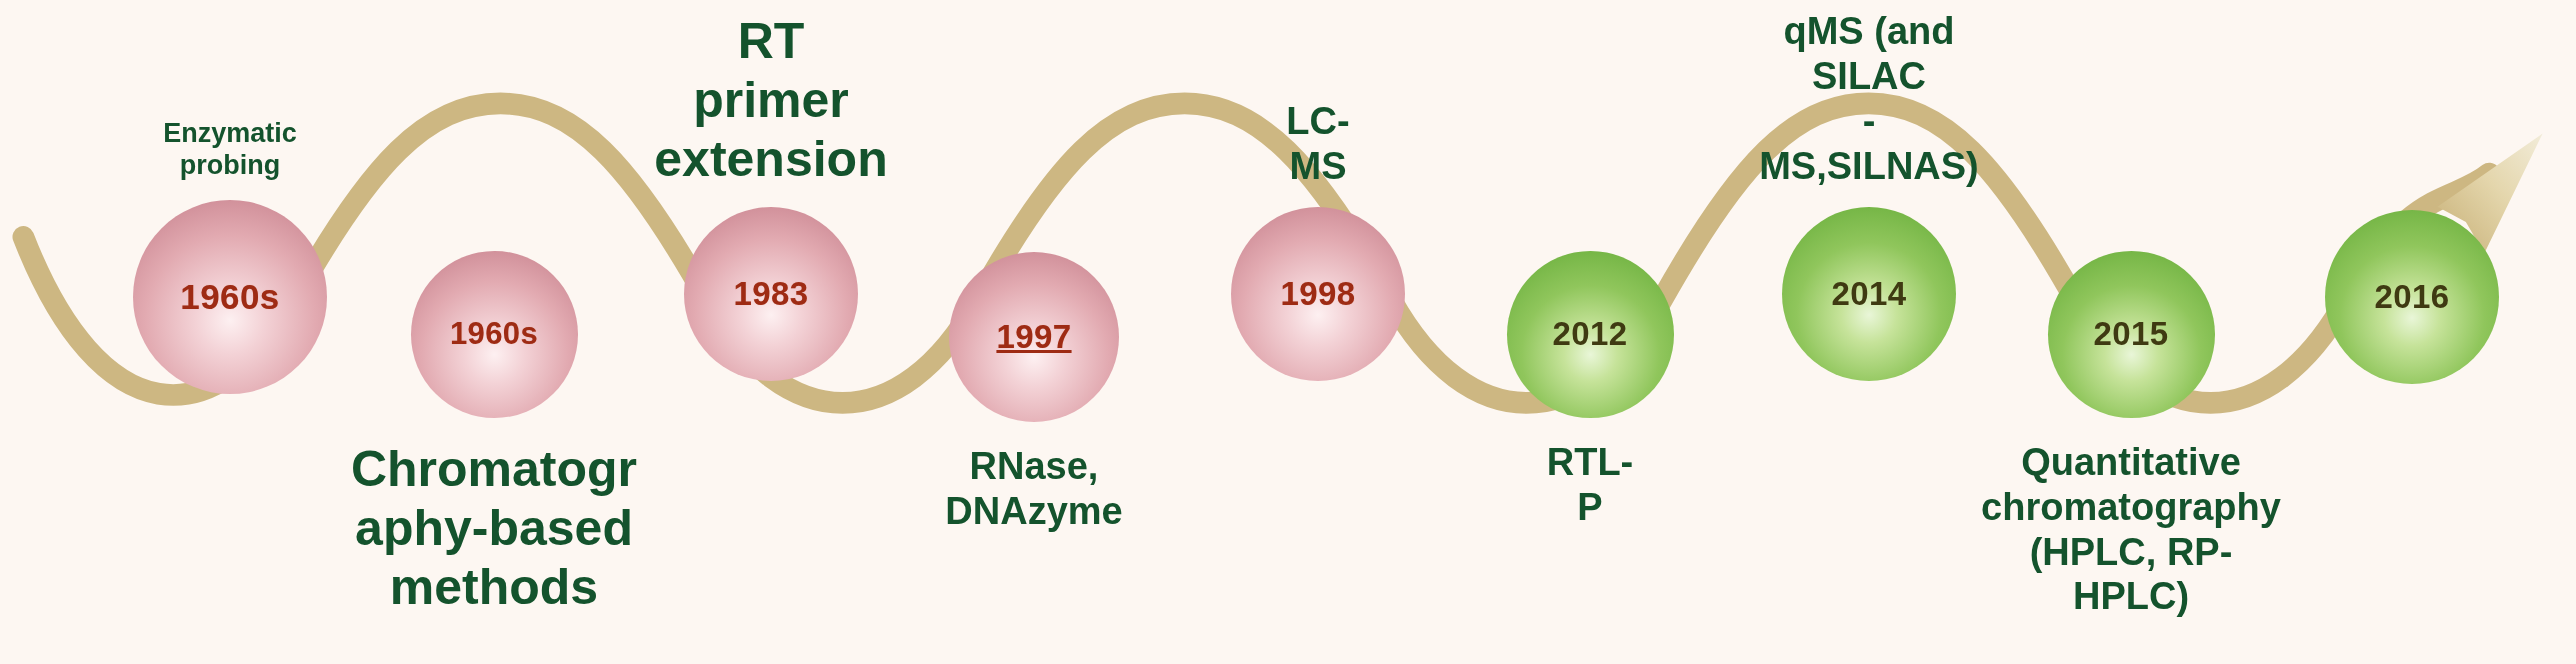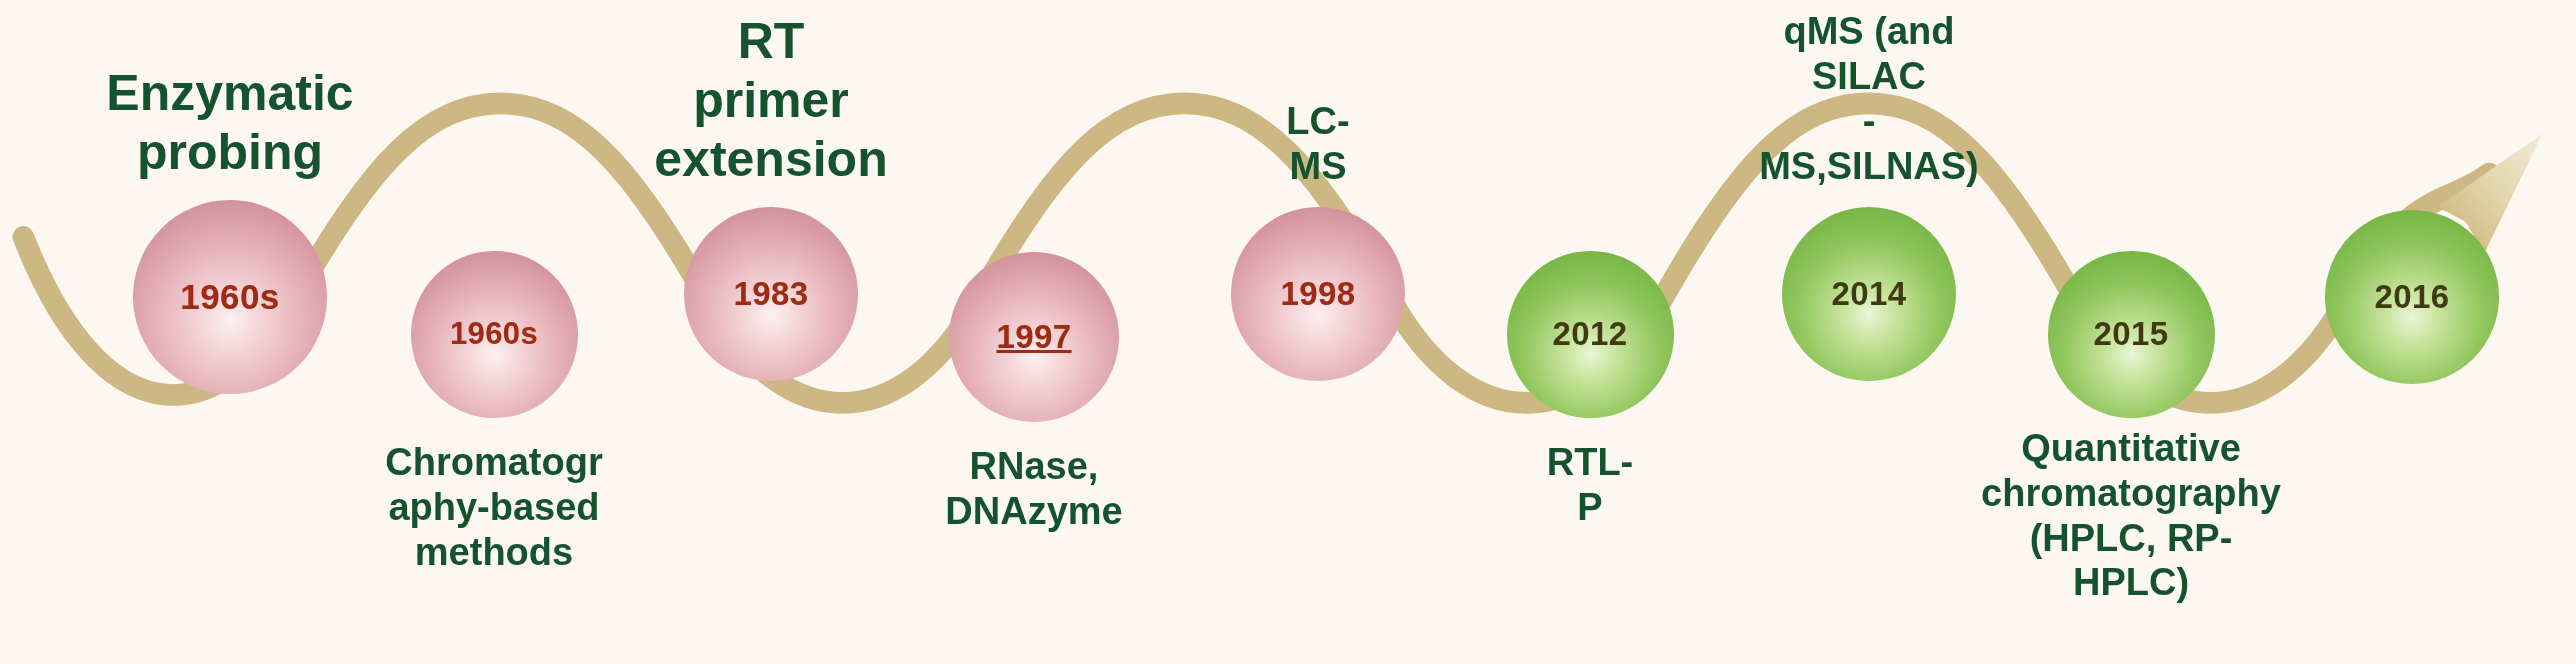--- a/index.html
+++ b/index.html
@@ -90,26 +90,26 @@
              C 1042,98 1076,62 1120,62
              C 1164,62 1198,98 1244,180
              C 1290,262 1360,262 1406,180
              C 1444,112 1470,122 1492,104"></path>
     <polygon id="arrow-head" fill="url(#arrowGrad)" points="1524,80 1461,124 1478,133 1489,152"></polygon>
   </svg>
 
   <div id="nodes">
       <div class="node" style="left: 230px; top: 297px; width: 194px; height: 194px;">
         <div class="bubble pink" style="width: 194px; height: 194px; font-size: 35px;">1960s</div>
-        <div class="label above" style="font-size: 50px; margin-bottom: 18.4px;">Enzymatic
+        <div class="label above" style="font-size: 27px; margin-bottom: 18.4px;">Enzymatic
 probing</div>
       </div>
       <div class="node" style="left: 494px; top: 334px; width: 167px; height: 167px;">
         <div class="bubble pink" style="width: 167px; height: 167px; font-size: 31px;">1960s</div>
-        <div class="label below" style="font-size: 38px; margin-top: 22px;">Chromatogr
+        <div class="label below" style="font-size: 50px; margin-top: 22px;">Chromatogr
 aphy-based methods</div>
       </div>
       <div class="node" style="left: 771px; top: 294px; width: 174px; height: 174px;">
         <div class="bubble pink" style="width: 174px; height: 174px; font-size: 33px;">1983</div>
         <div class="label above" style="font-size: 50px; margin-bottom: 18.4px;">RT primer
 extension</div>
       </div>
       <div class="node" style="left: 1034px; top: 337px; width: 170px; height: 170px;">
         <div class="bubble pink" style="width: 170px; height: 170px; font-size: 33px; text-decoration: underline;">1997</div>
         <div class="label below" style="font-size: 38px; margin-top: 22px;">RNase,
@@ -123,21 +123,21 @@
         <div class="bubble green" style="width: 167px; height: 167px; font-size: 33px;">2012</div>
         <div class="label below" style="font-size: 38px; margin-top: 22px;">RTL-P</div>
       </div>
       <div class="node" style="left: 1869px; top: 294px; width: 174px; height: 174px;">
         <div class="bubble green" style="width: 174px; height: 174px; font-size: 33px;">2014</div>
         <div class="label above" style="font-size: 38px; margin-bottom: 18.4px;">qMS (and SILAC
 -MS,SILNAS)</div>
       </div>
       <div class="node" style="left: 2131px; top: 334px; width: 167px; height: 167px;">
         <div class="bubble green" style="width: 167px; height: 167px; font-size: 33px;">2015</div>
-        <div class="label below" style="font-size: 38px; margin-top: 8px;">Quantitative
+        <div class="label below" style="font-size: 38px; margin-top: 22px;">Quantitative
 chromatography
 (HPLC, RP-HPLC)</div>
       </div>
       <div class="node" style="left: 2412px; top: 297px; width: 174px; height: 174px;">
         <div class="bubble green" style="width: 174px; height: 174px; font-size: 33px;">2016</div>
       </div>
     </div>
 </div>
 
 

